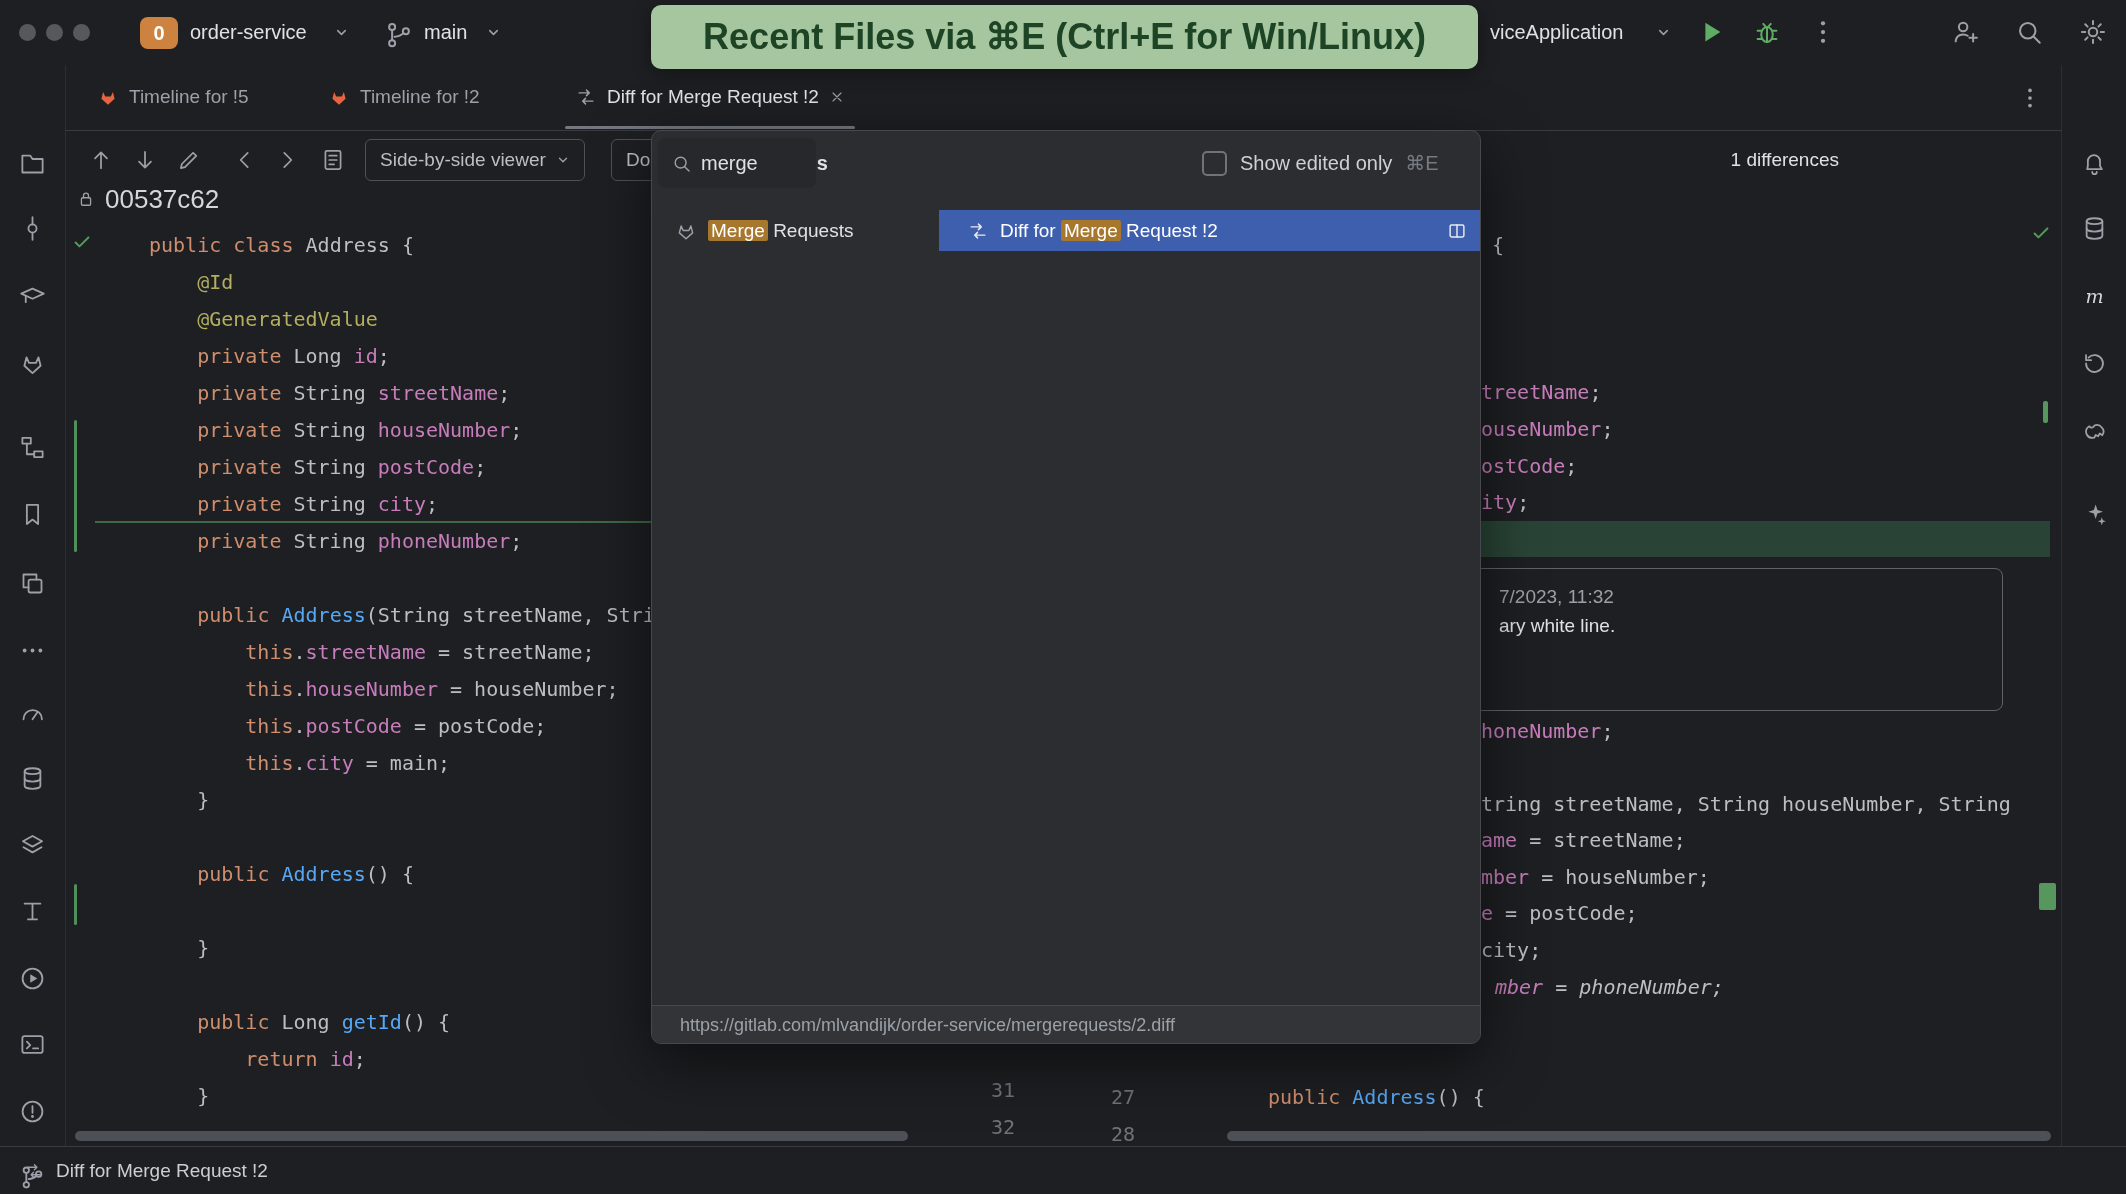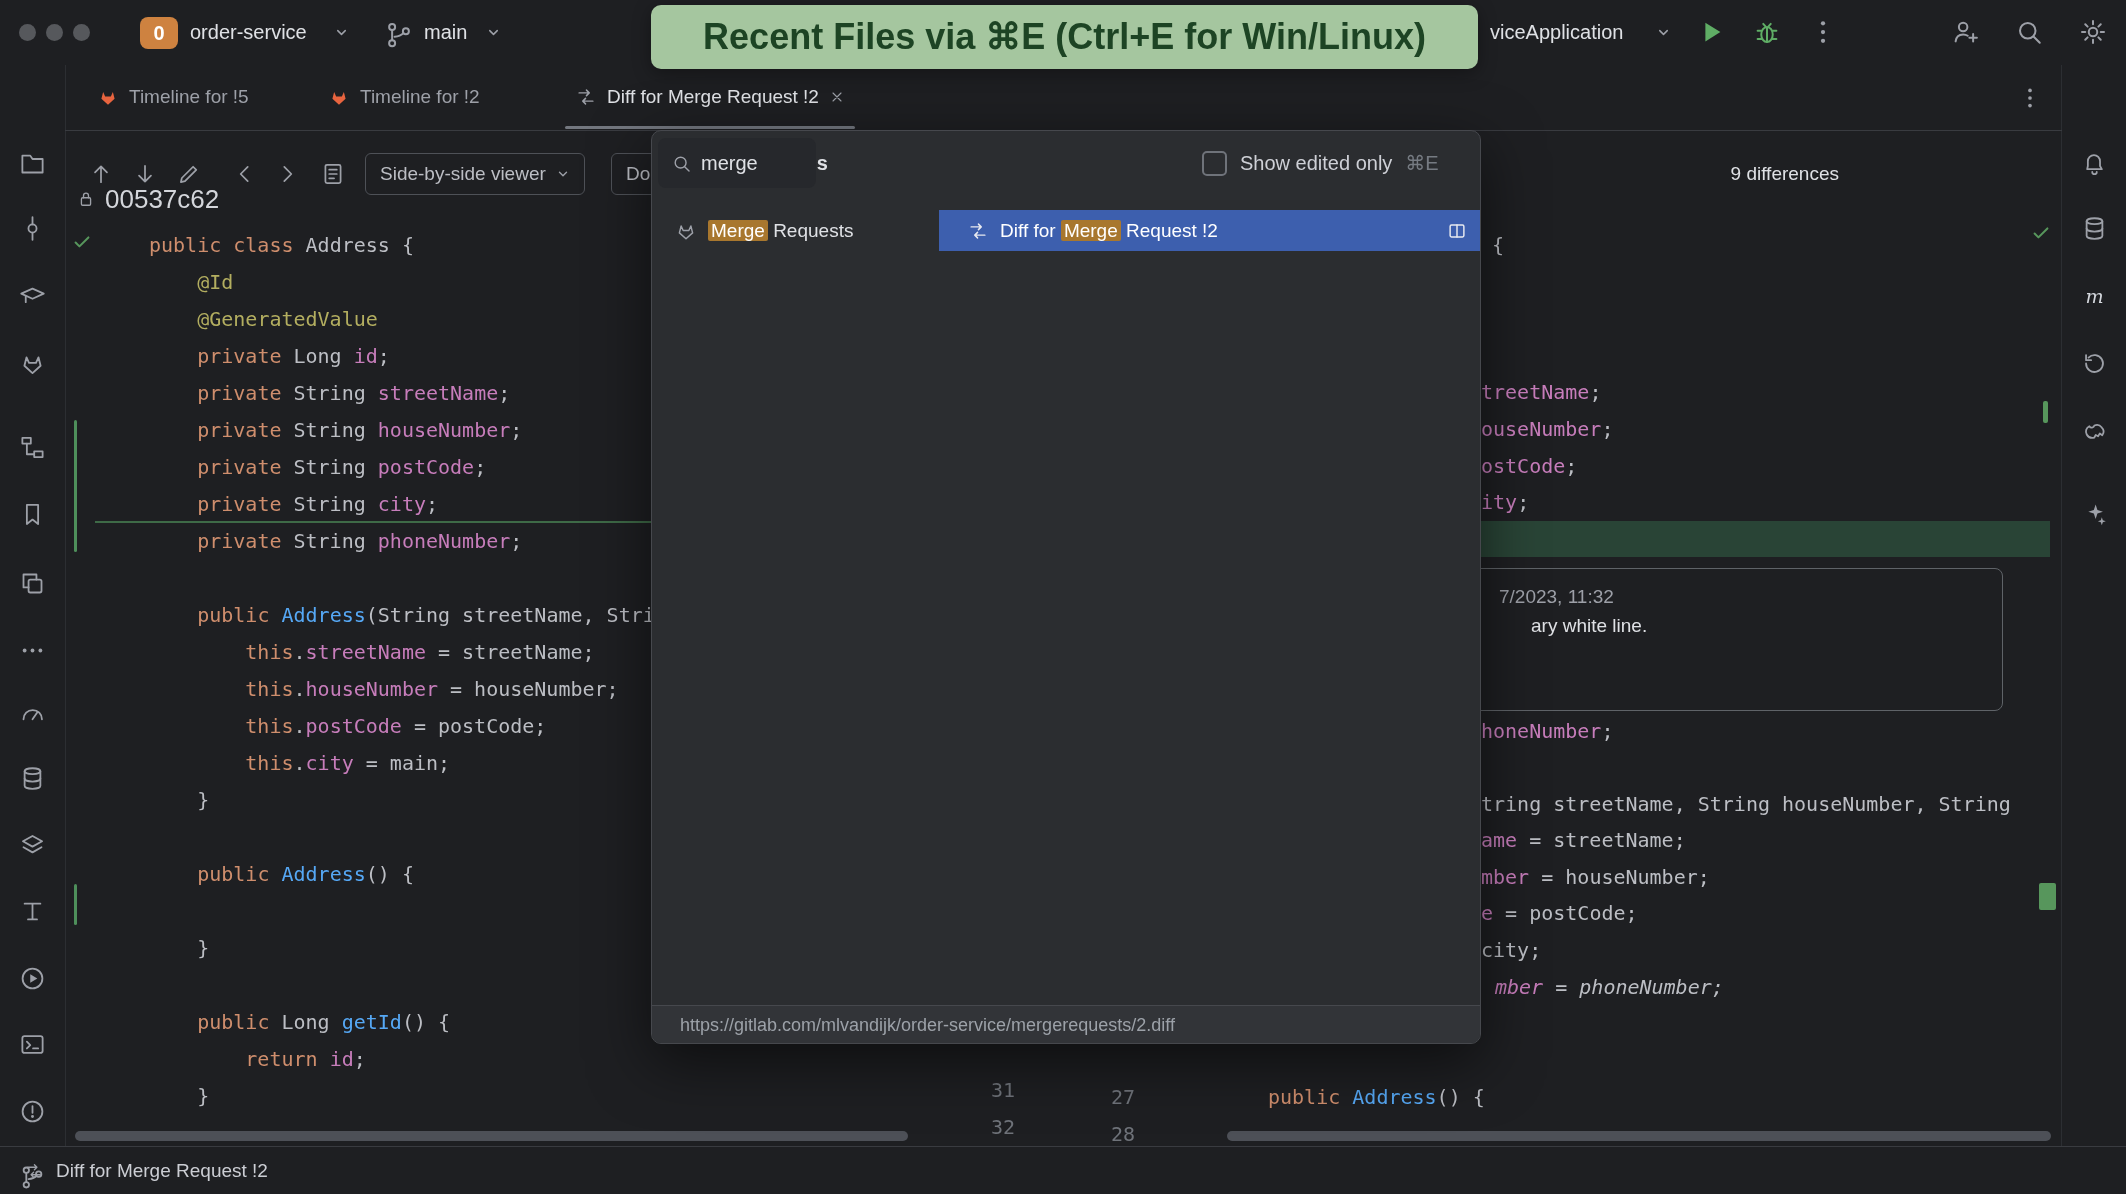--- a/index.html
+++ b/index.html
@@ -39,21 +39,21 @@
 
   
   #tabbar{position:absolute;left:65px;top:65px;width:1997px;height:65px;border-bottom:1px solid #393b40;}
   .tab{position:absolute;top:0;height:64px;display:flex;align-items:center;gap:10px;padding:0 16px;font-size:19px;color:#9da0a8;}
   .tab .t-ic svg{width:22px;height:22px;}
   .tab.active{color:#dfe1e5;}
   .tab.active::after{content:"";position:absolute;left:6px;right:6px;bottom:0;height:3px;background:#73777f;border-radius:2px;}
   .tab .close svg{width:16px;height:16px;}
 
   
-  #diff-toolbar{position:absolute;left:65px;top:144px;width:1852px;height:60px;}
+  #diff-toolbar{position:absolute;left:65px;top:130px;width:1852px;height:60px;}
   .tbar-ic{position:absolute;top:17px;width:26px;height:26px;}
   .tbar-ic svg{width:26px;height:26px;}
   .dropdown{position:absolute;top:9px;height:40px;border:1px solid #4e5157;border-radius:6px;display:flex;
             align-items:center;gap:10px;padding:0 14px;font-size:19px;color:#bcbec4;background:#1e1f22;}
   .dropdown .chev-s svg{width:14px;height:14px;}
   #differences{position:absolute;right:78px;top:0;height:60px;line-height:60px;font-size:19px;color:#dfe1e5;}
 
   
   #commit-row{position:absolute;left:76px;top:180px;height:38px;display:flex;align-items:center;gap:9px;
               font-size:26px;color:#d4d6db;}
@@ -66,21 +66,21 @@
   .tk-k{color:#cf8e6d;} .tk-a{color:#b3ae60;} .tk-f{color:#c77dbb;} .tk-m{color:#56a8f5;margin-top:28px;} .tk-p{color:#bcbec4;}
   #change-sep{position:absolute;left:30px;top:294px;width:840px;height:2px;background:#3e6a47;}
   .gutter-bar{position:absolute;left:9px;width:3px;background:#4e8f5b;border-radius:2px;}
   #right-pane{position:absolute;left:1227px;top:227px;width:835px;height:919px;overflow:hidden;}
   .frag{position:absolute;height:37px;line-height:37px;font-size:20px;white-space:pre;
         font-family:"DejaVu Sans Mono",monospace;}
   #added-line{position:absolute;left:243px;top:294px;width:580px;height:36px;background:#294436;}
   #comment-box{position:absolute;left:230px;top:341px;width:546px;height:143px;border:1px solid #5f6368;
                border-radius:8px;padding:14px 0 5px 41px;box-sizing:border-box;font-size:19px;}
   #comment-box .c1{color:#9da0a8;line-height:27px;}
-  #comment-box .c2{color:#dfe1e5;line-height:31px;margin-left:32px;}
+  #comment-box .c2{color:#dfe1e5;line-height:31px;}
   .scroll-mark{position:absolute;background:#57965c;border-radius:2px;}
   .hscroll{position:absolute;height:10px;border-radius:5px;background:#4d5057;z-index:20;}
 
   
   .gut-num{position:absolute;width:60px;height:37px;line-height:37px;text-align:right;font-size:20px;color:#6f737a;
            font-family:"DejaVu Sans Mono",monospace;}
 
   
   #popup{position:absolute;left:651px;top:130px;width:830px;height:914px;background:#2b2d30;border:1px solid #46484d;
          border-radius:10px;box-sizing:border-box;z-index:50;box-shadow:0 18px 60px rgba(0,0,0,.55);overflow:hidden;}
@@ -409,21 +409,21 @@
       <span class="chev-s ic">
         <svg viewBox="0 0 16 16">
             <path d="m4 6 4 4 4-4"></path>
           </svg>
         </span>
     </div>
     <div class="dropdown" style="left:546px;width:170px">
       <span>Do</span>
     </div>
 
-    <div id="differences">9 differences</div>
+    <div id="differences">1 differences</div>
   </div>
 
   <div id="commit-row">
     <span class="ic">
       <svg viewBox="0 0 24 24">
           <rect x="6.5" y="10.5" width="11" height="9" rx="1.5"></rect>
           <path d="M9 10.5V8a3 3 0 0 1 6 0v2.5"></path>
         </svg>
       </span>
     <span>00537c62</span>

